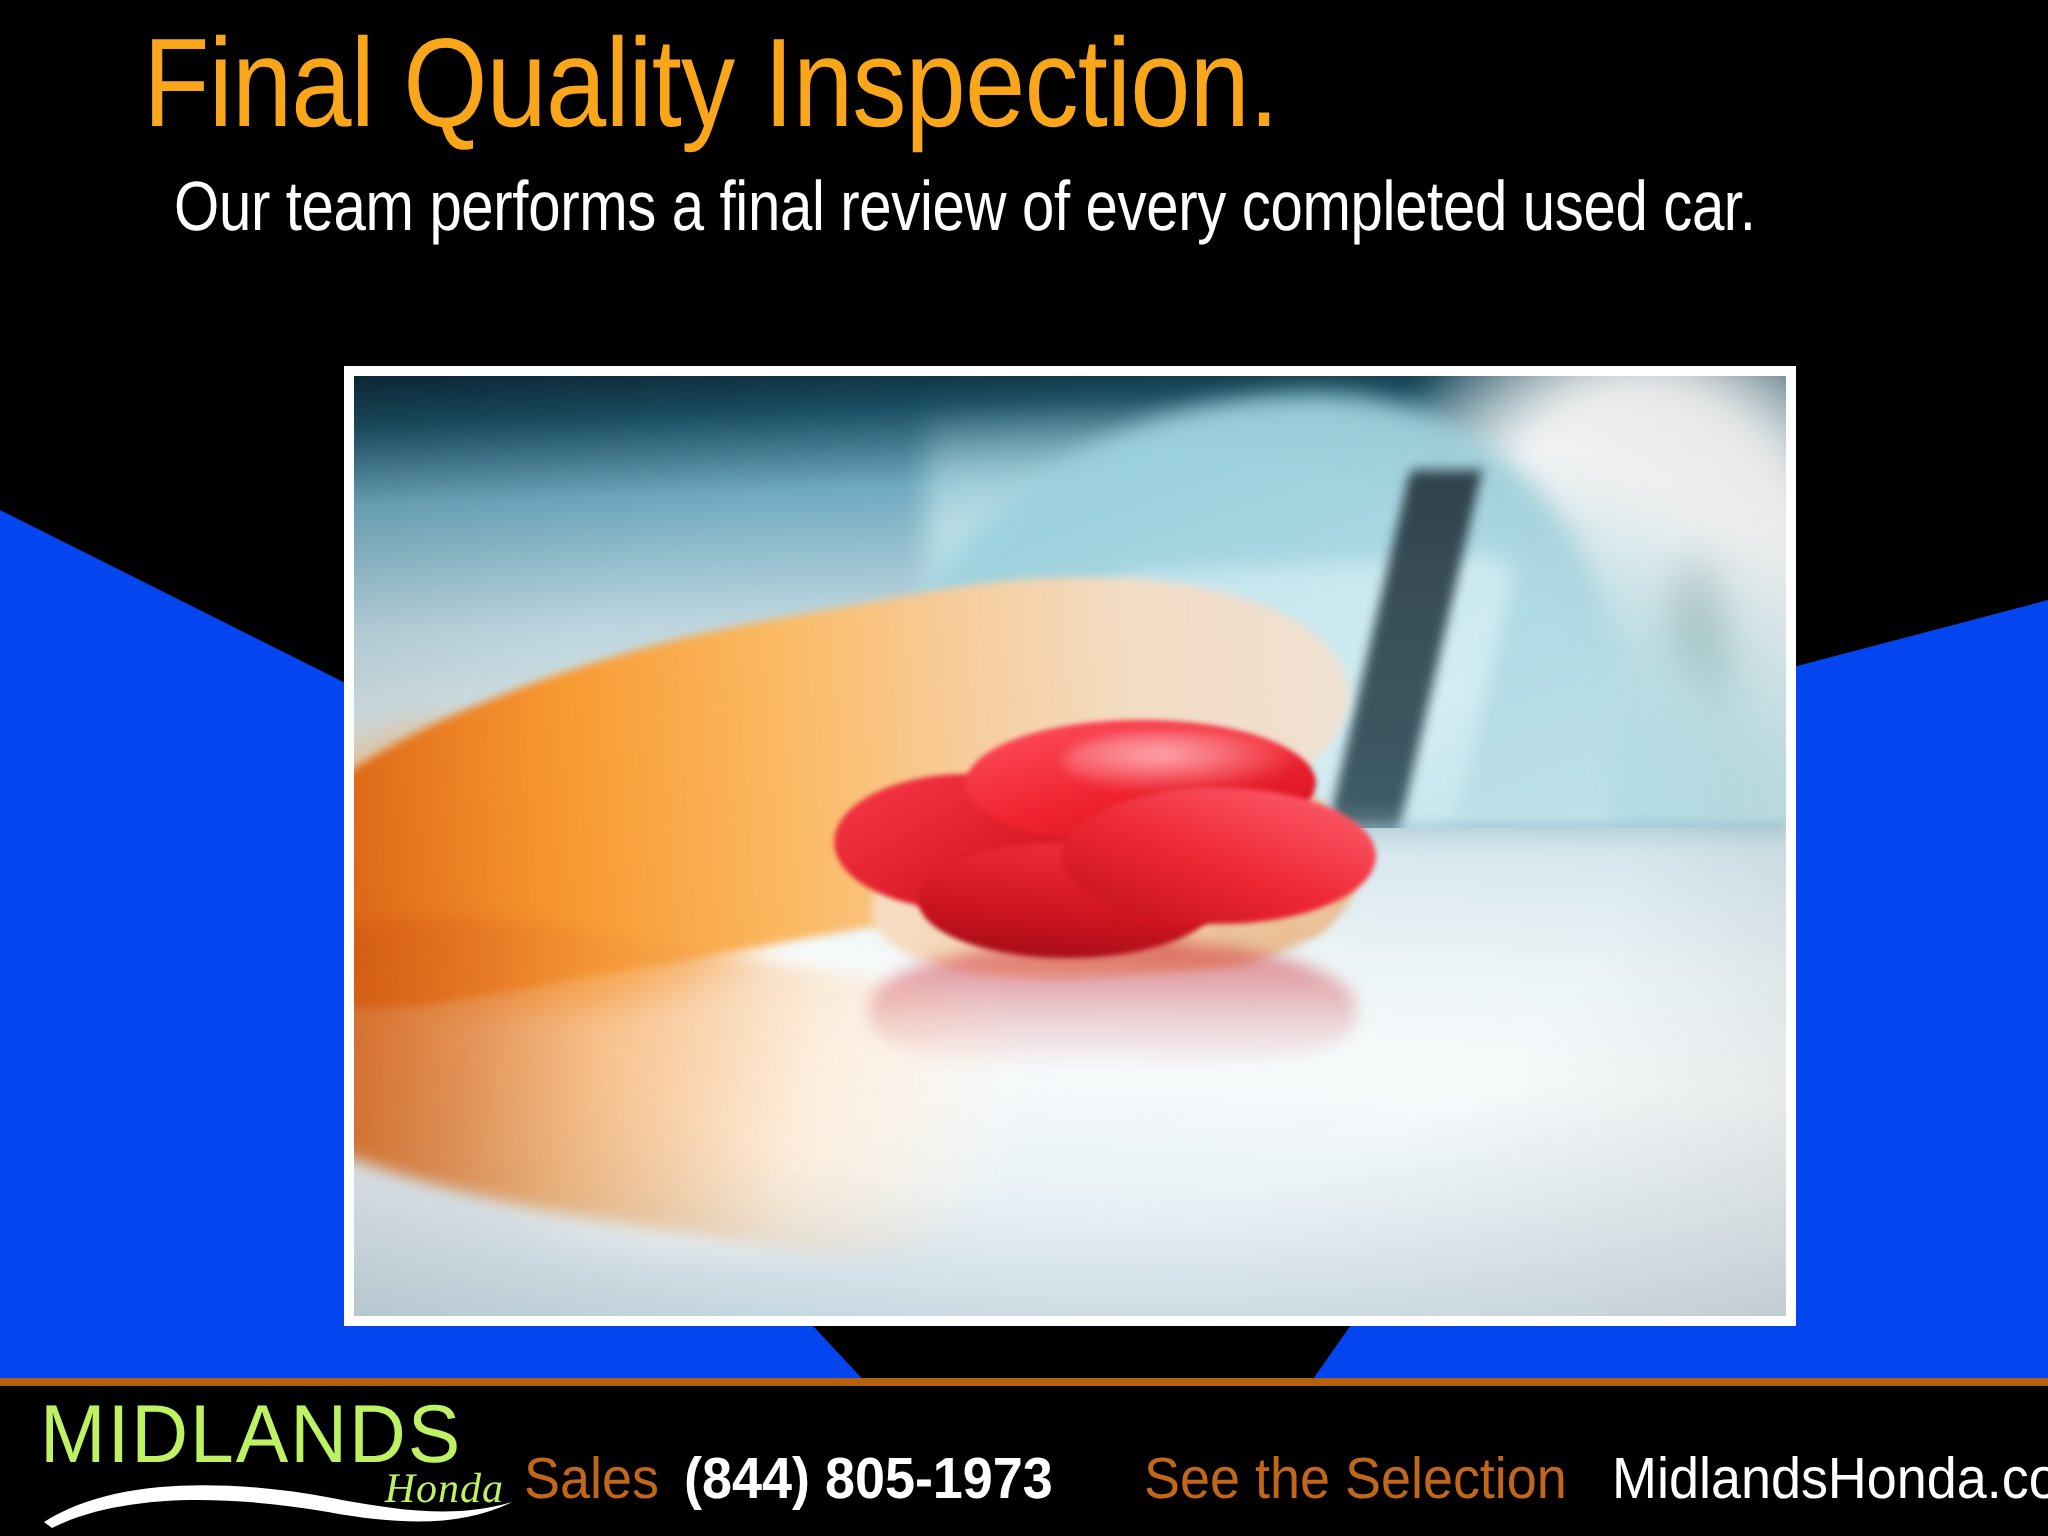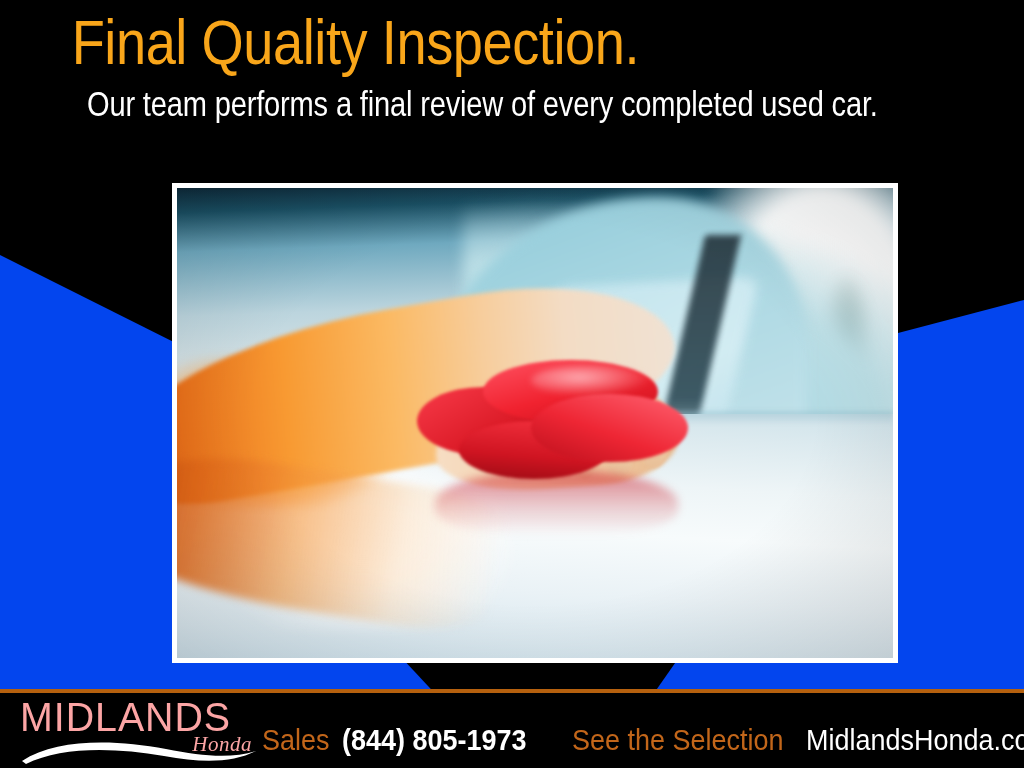--- a/index.html
+++ b/index.html
@@ -385,21 +385,21 @@
     height: 75px;
     background: #000000;
     z-index: 45;
   }
   .logo {
     position: absolute;
     left: 20px;
     top: 2px;
     width: 240px;
     height: 70px;
-    color: #fca5a5;
+    color: #bef264;
   }
   .logo-word {
     position: absolute;
     left: 0;
     top: 0;
     font-size: 41px;
     line-height: 44px;
     letter-spacing: 1px;
     font-weight: 300;
     transform: scaleX(0.96);

